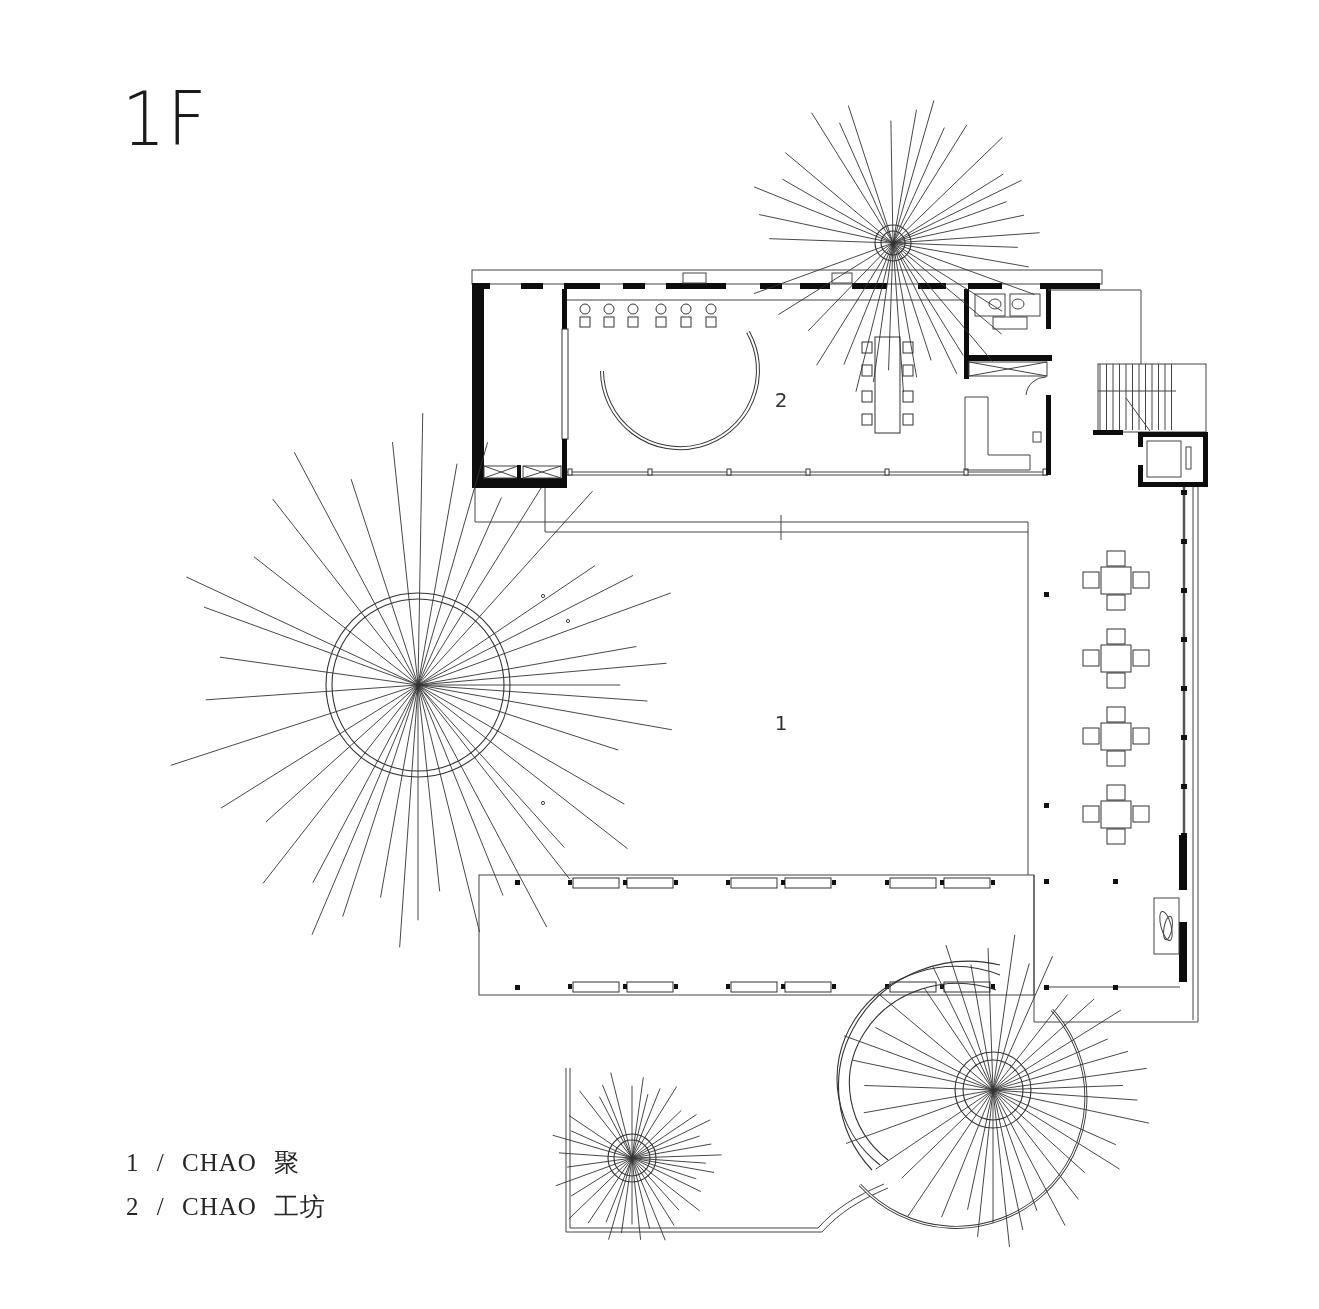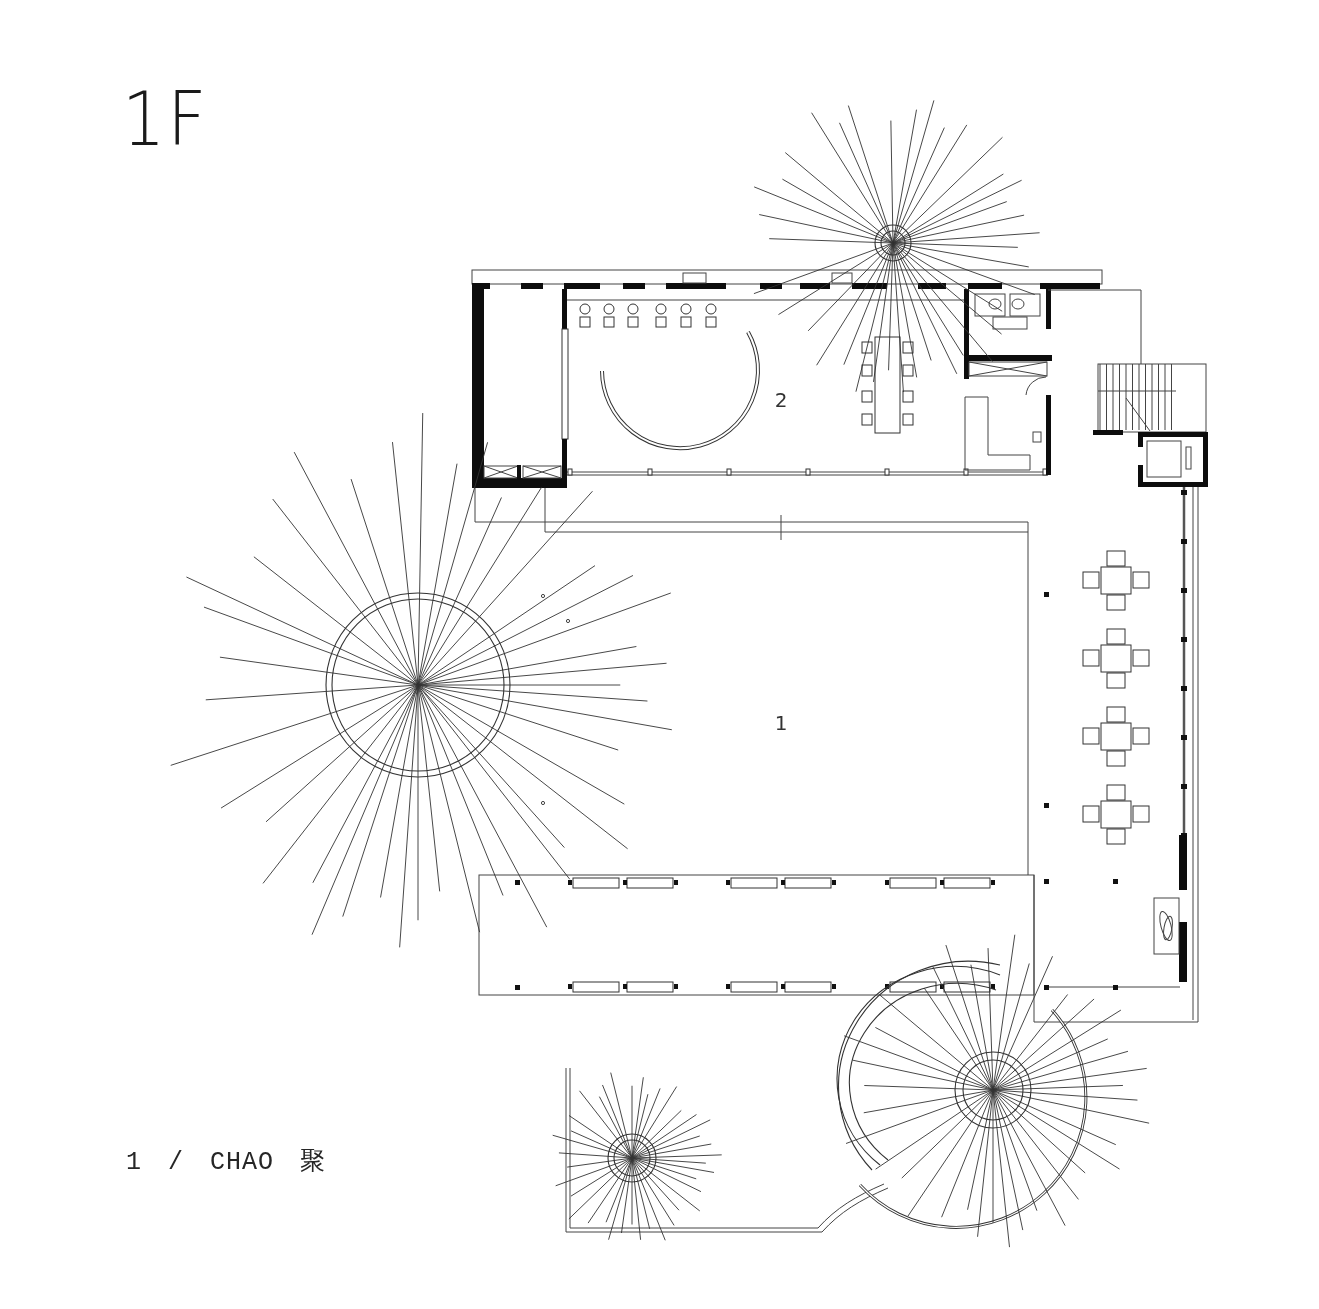--- a/index.html
+++ b/index.html
@@ -2,21 +2,21 @@
 <html><head>
 <meta charset="utf-8">
 <style>
   html, body { margin: 0; padding: 0; background: #ffffff; }
   body { width: 1319px; height: 1309px; position: relative; overflow: hidden;
          font-family: "DejaVu Sans", sans-serif; }
   #plan { position: absolute; left: 0; top: 0; }
   .floor-title { position: absolute; left: 122px; top: 82px; font-size: 74px; color: #1a1a1a;
                  font-family: "DejaVu Sans", sans-serif; font-weight: 300; letter-spacing: 2px; line-height: 1; transform: scaleX(0.92); transform-origin: left top; }
   .legend { position: absolute; left: 126px; top: 1150px; color: #262626; font-size: 25px;
-            font-family: Liberation Mono, monospace; line-height: 1; }
+            font-family: Liberation Serif, serif; line-height: 1; }
   .legend-row { height: 44px; white-space: nowrap; letter-spacing: 1px; }
   .legend-row span { margin-right: 10px; }
   .room-label { font-family: "DejaVu Sans", sans-serif; font-size: 20px; fill: #333; }
   .thin { stroke: #444; stroke-width: 1; fill: none; }
   .thick { fill: #0d0d0d; }
   .ray { stroke: #333; stroke-width: 0.9; }
   .ring { stroke: #333; stroke-width: 1.1; fill: none; }
   .col { fill: #111; }
   .furn { stroke: #333; stroke-width: 1; fill: #fff; }
 </style>
@@ -449,13 +449,19 @@
   <text id="room2" class="room-label" text-anchor="middle" x="781" y="407">2</text>
 </svg>
 
 <div class="legend">
   <div class="legend-row">
     <span>1</span>
     <span>/</span>
     <span>CHAO</span>
     <span>聚</span>
   </div>
+  <div class="legend-row">
+    <span>2</span>
+    <span>/</span>
+    <span>CHAO</span>
+    <span>工坊</span>
+  </div>
 </div>
 
 </body></html>

